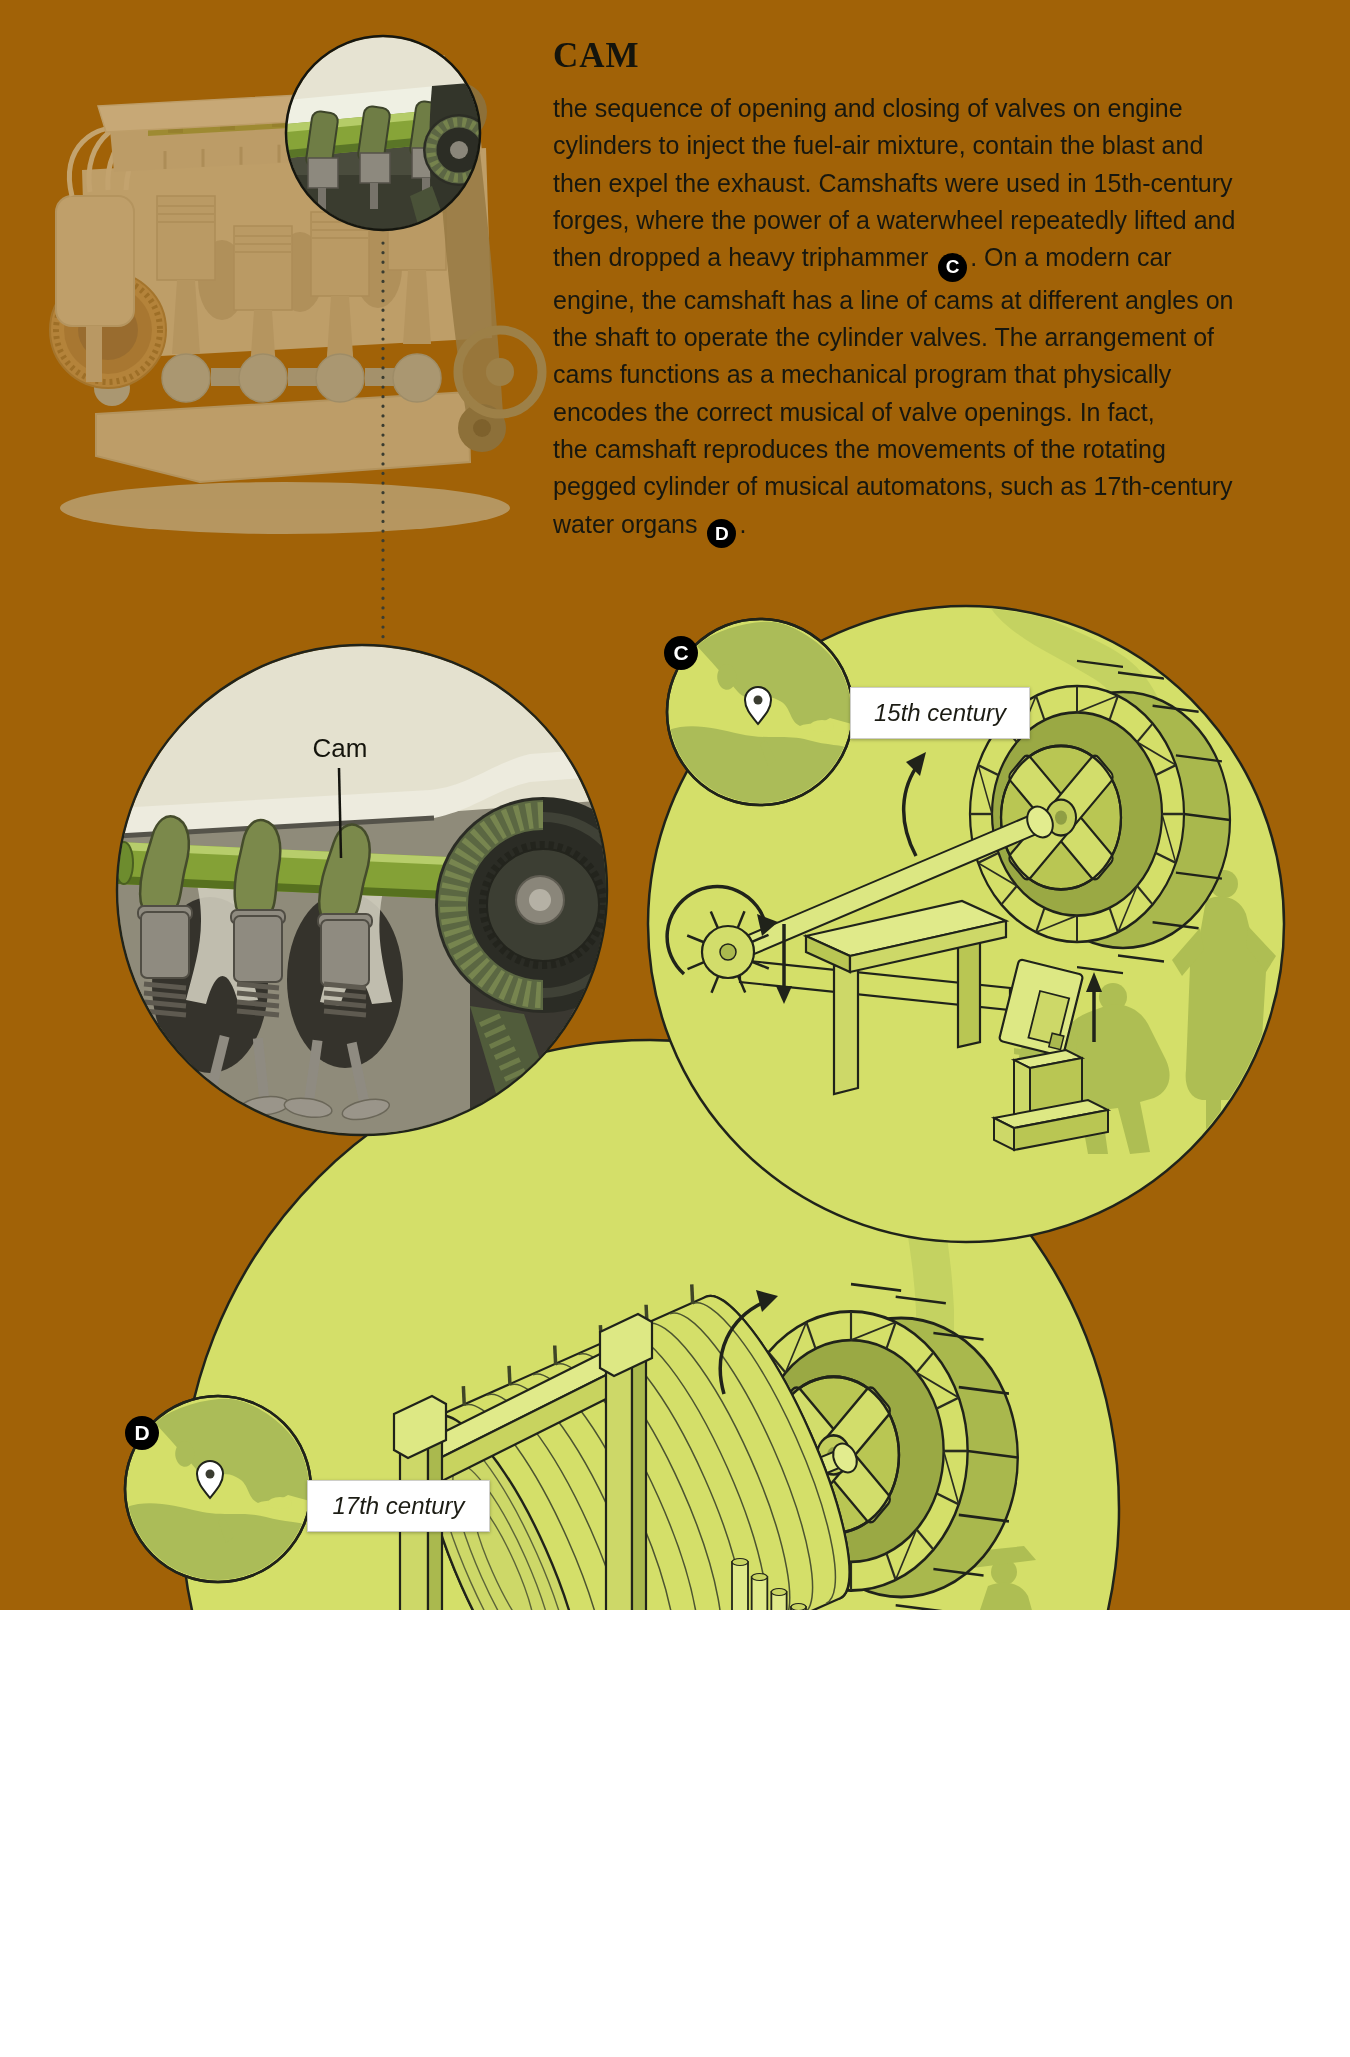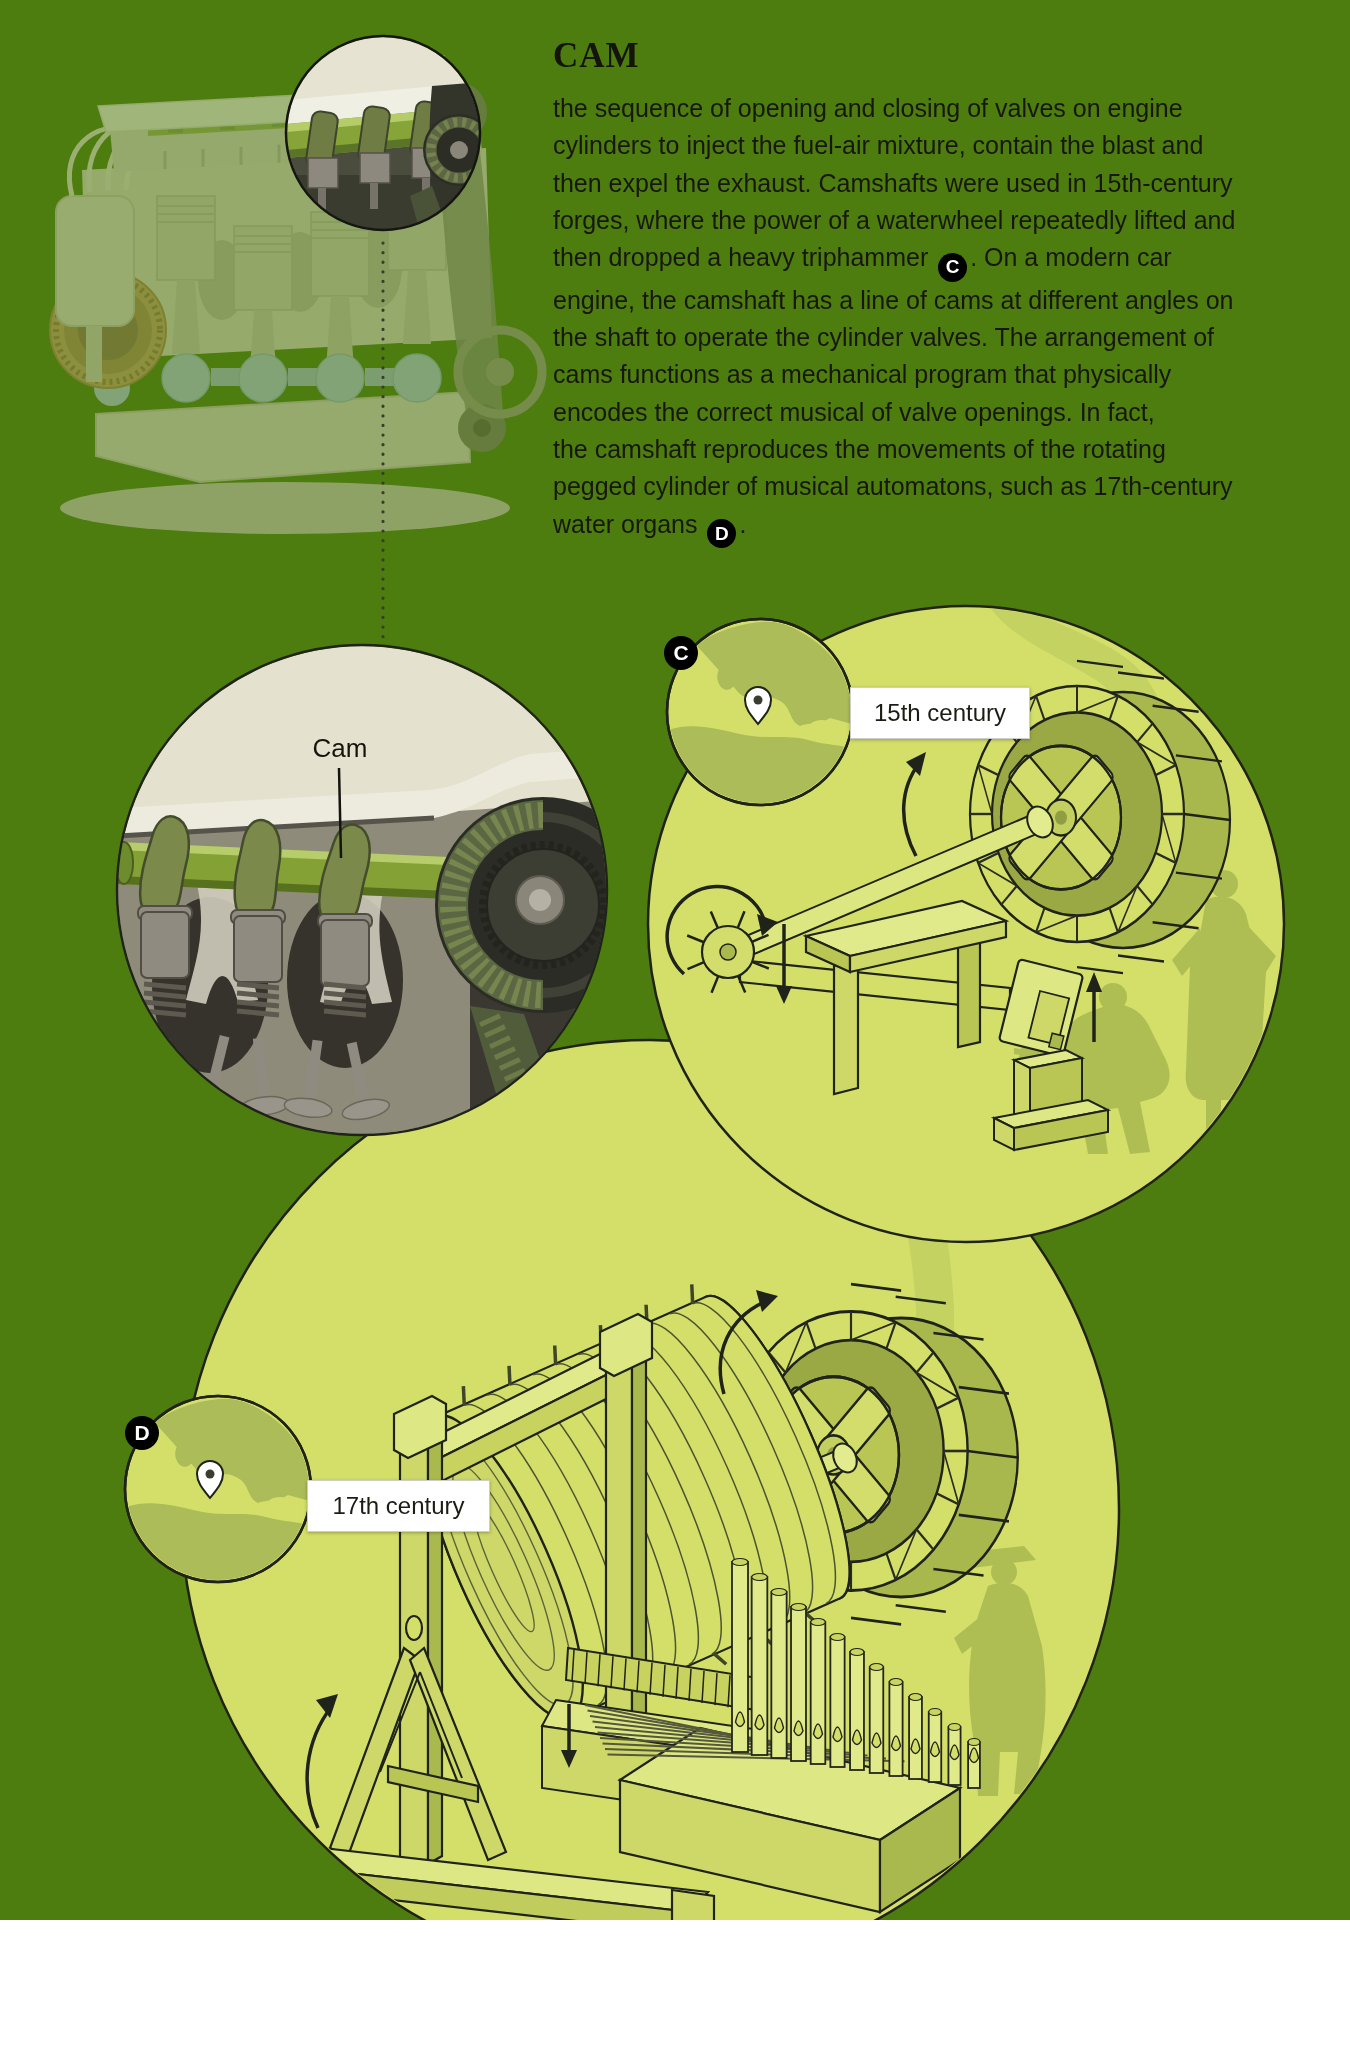--- a/index.html
+++ b/index.html
@@ -1,31 +1,31 @@
 <!DOCTYPE html>
 <html><head>
 <meta charset="utf-8">
 <style>
   html,body{margin:0;padding:0;}
-  .canvas{position:relative;width:1350px;height:1920px;background:#4d7c0f;overflow:hidden;
+  .canvas{position:relative;width:1350px;height:1610px;background:#a16207;overflow:hidden;
           font-family:"Liberation Sans",sans-serif;color:#17170f;}
   svg{position:absolute;left:0;top:0;}
   .page-title{position:absolute;left:553px;top:36px;margin:0;
     font-family:"Liberation Serif",serif;font-weight:bold;font-size:35px;letter-spacing:1px;color:#14140c;}
   .article{position:absolute;left:553px;top:90px;width:790px;font-size:25px;line-height:37.35px;}
   .article-line{white-space:nowrap;}
   .badge{background:#000;color:#fff;border-radius:50%;display:inline-flex;
          align-items:center;justify-content:center;font-weight:bold;}
   .badge.inline{width:29px;height:29px;font-size:19px;vertical-align:-7px;margin:0 3px;}
   .float-badge{position:absolute;width:34px;height:34px;font-size:21px;z-index:6;}
   .badge-c-float{left:664px;top:636px;}
   .badge-d-float{left:125px;top:1416px;}
   .period-label{position:absolute;display:flex;align-items:center;justify-content:center;
     background:#ffffff;font-size:24px;color:#1c1c14;z-index:5;
-    box-shadow:0 1px 3px rgba(40,40,25,.35);border:1px solid rgba(60,60,40,.25);}
+    box-shadow:0 1px 3px rgba(40,40,25,.35);border:1px solid rgba(60,60,40,.25);font-style:italic;}
   .period-c{left:850px;top:687px;width:178px;height:50px;}
   .period-d{left:307px;top:1480px;width:181px;height:50px;}
   .cam-label{position:absolute;left:296px;top:733px;width:88px;text-align:center;
     font-size:26px;color:#14140c;z-index:5;}
 </style>
 </head>
 <body>
 
 <div class="canvas">
 

